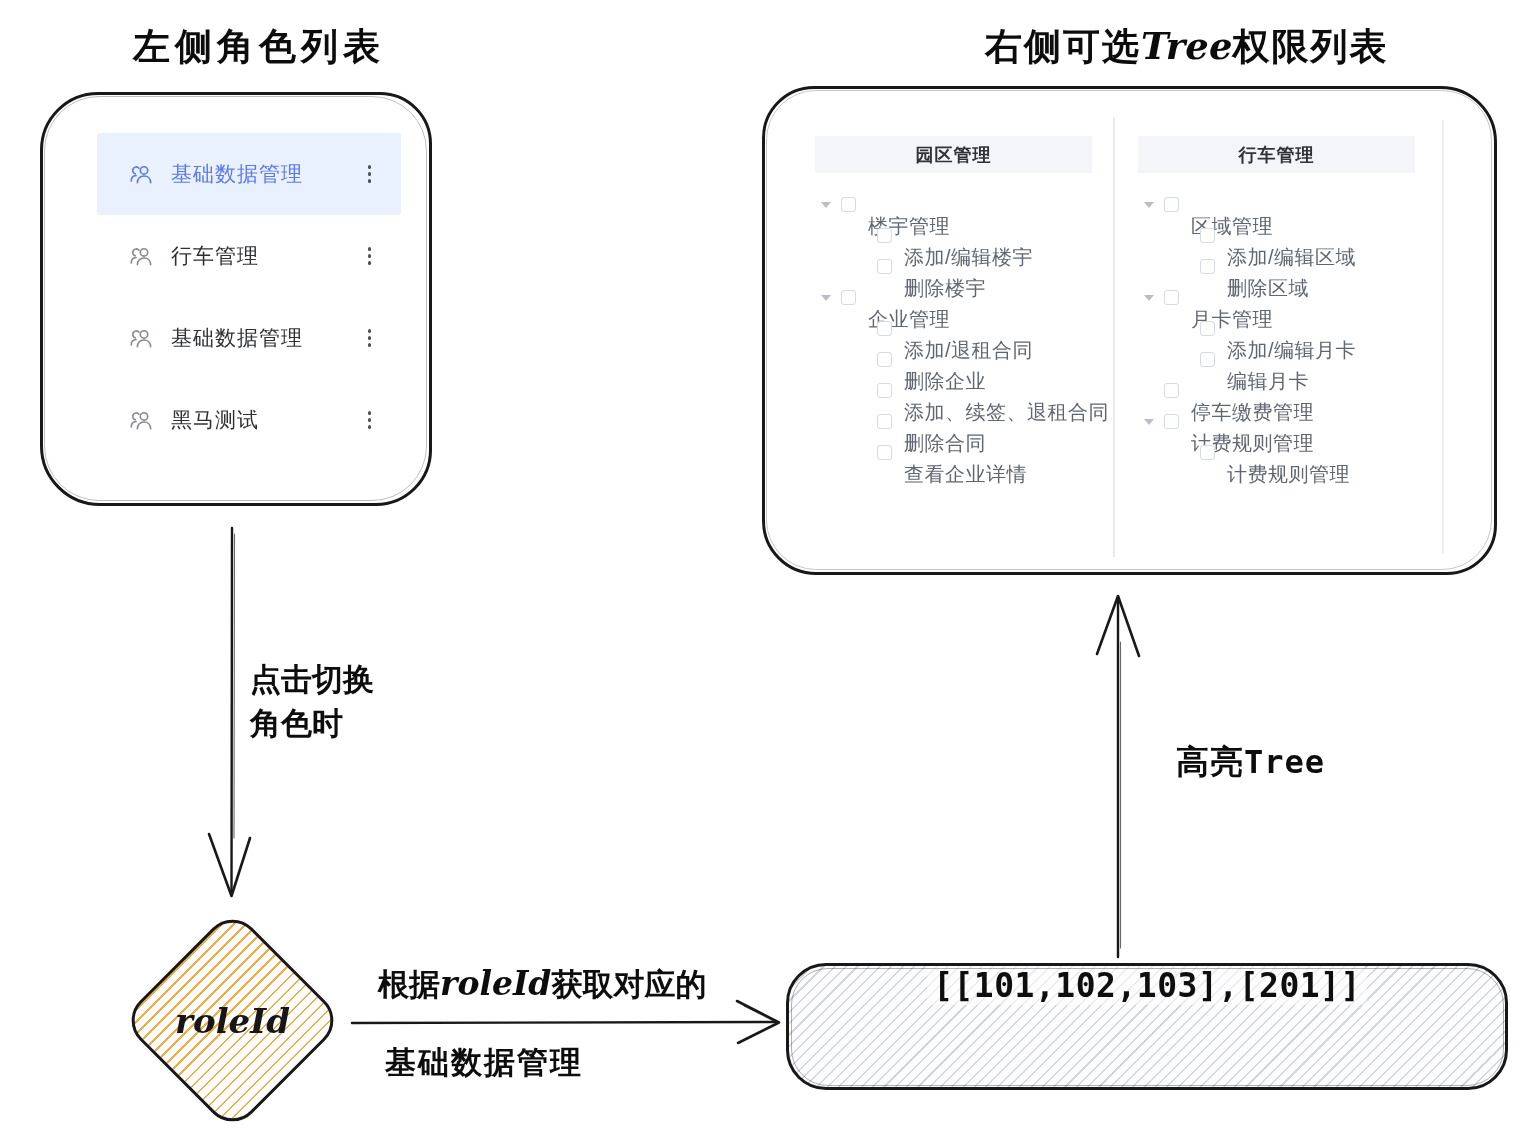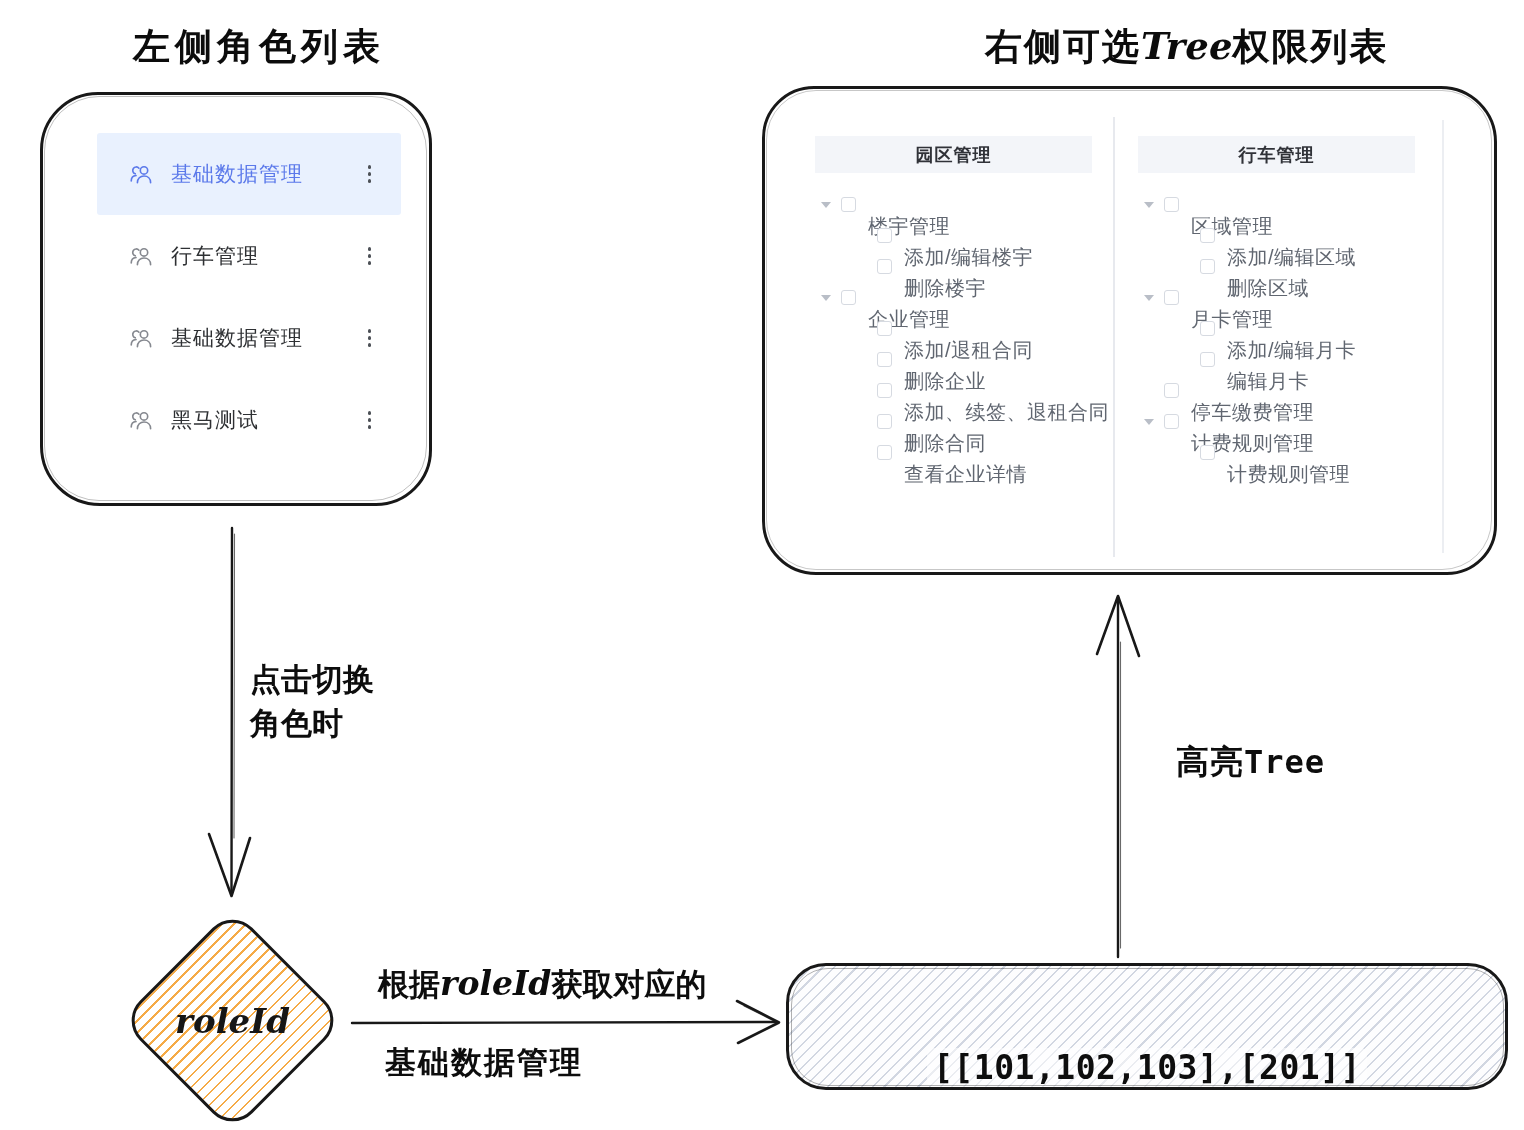--- a/index.html
+++ b/index.html
@@ -79,21 +79,21 @@
       #fff;}
   .diamond-label{position:absolute;left:50%;top:50%;transform:translate(-50%,-50%) rotate(-45deg);
     font-family:"DejaVu Serif",serif;font-style:italic;font-weight:700;font-size:34px;color:#161616;}
 
   
   .result-box{position:absolute;left:786px;top:963px;width:722px;height:127px;
     border:3px solid var(--ink);border-radius:40px;
     background:
       repeating-linear-gradient(135deg, rgba(150,162,186,.42) 0 1.5px, rgba(0,0,0,0) 1.5px 8px),
       #fdfdfe;
-    display:flex;align-items:flex-end;justify-content:center;}
+    display:flex;align-items:flex-start;justify-content:center;}
   .result-box::after{content:"";position:absolute;inset:2px 1px 1px 2px;border-radius:37px;
     border:1px solid rgba(0,0,0,.3);pointer-events:none;}
   .result-text{font-family:"DejaVu Sans Mono",monospace;font-weight:700;font-size:33px;
     color:#0e0e0e;letter-spacing:.5px;background:rgba(255,255,255,.55);padding:0 6px;border-radius:6px;}
 
   .arrows{position:absolute;left:0;top:0;width:1524px;height:1130px;pointer-events:none;}
 </style>
 </head>
 <body>
 

